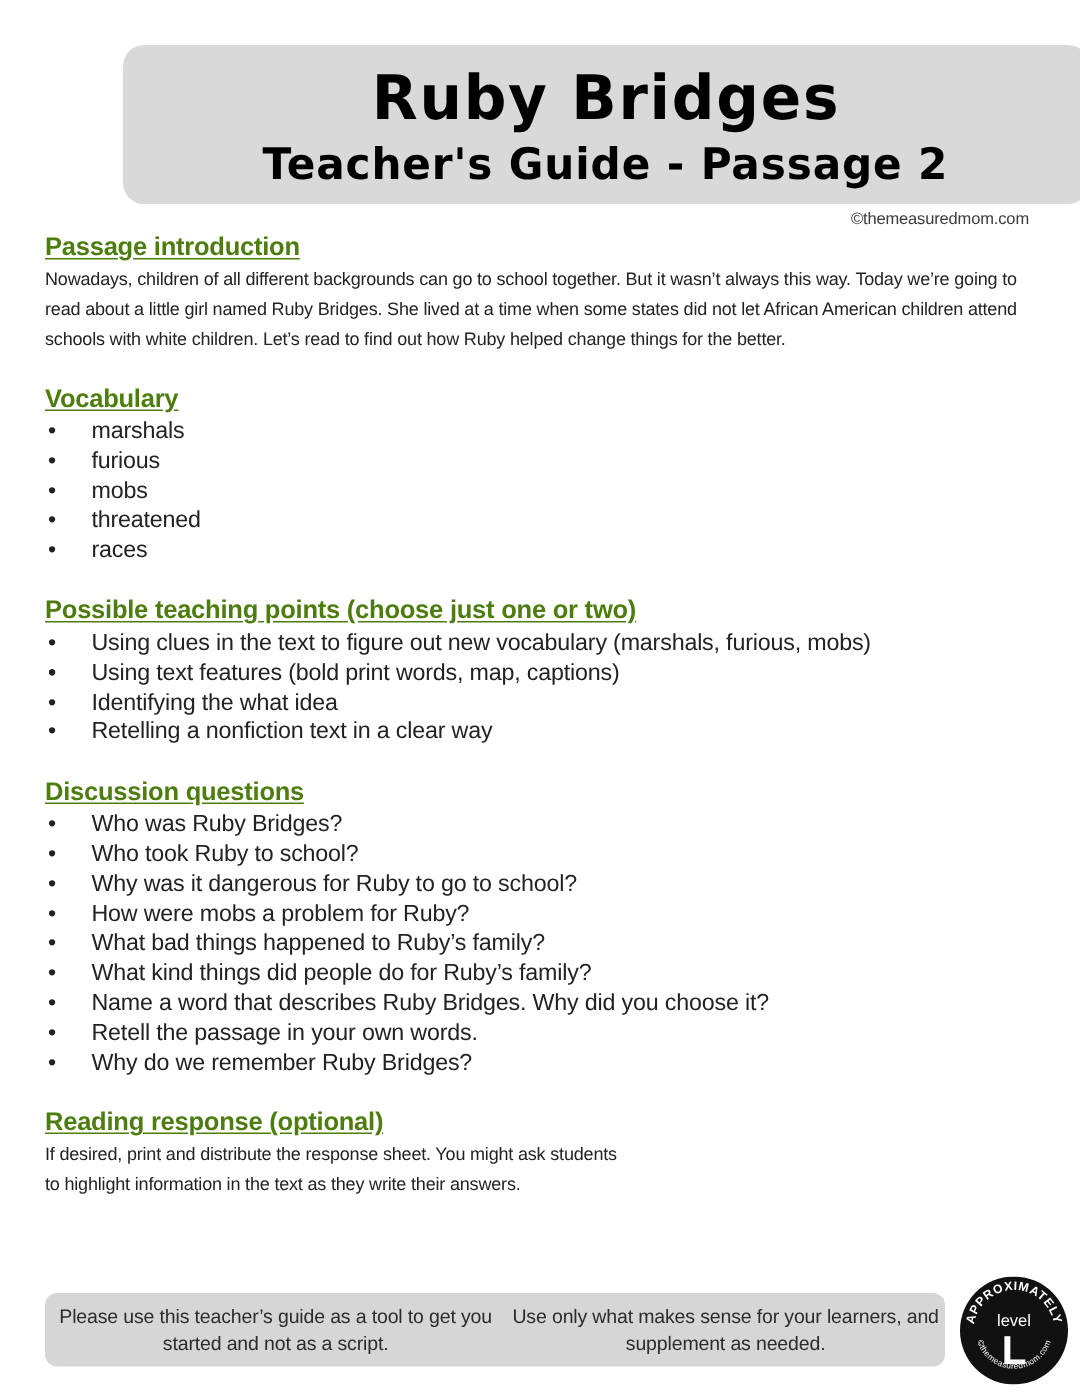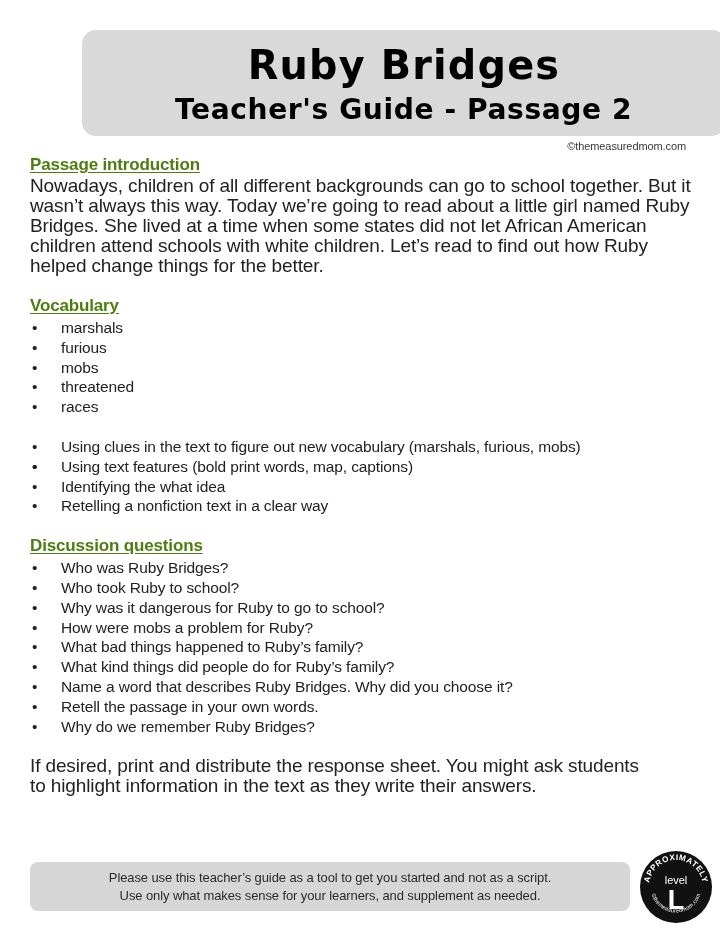--- a/index.html
+++ b/index.html
@@ -79,21 +79,21 @@
     font-size: 17px;
     font-weight: bold;
     color: #4d7c0f;
     text-decoration: underline;
     text-underline-offset: 2px;
     letter-spacing: -0.15px;
     margin: 0 0 1px 0;
     display: inline-block;
   }
   .section-body {
-    font-size: 19px;
+    font-size: 12px;
     line-height: 20px;
     color: #222222;
     letter-spacing: -0.12px;
     margin: 0;
   }
   ul.bullets {
     list-style: none;
     margin: 1px 0 0 0;
     padding: 0;
   }
@@ -117,21 +117,20 @@
   
   #footer-bar {
     position: absolute;
     left: 30px;
     top: 862px;
     width: 600px;
     height: 49px;
     background: #d6d6d6;
     border-radius: 8px;
     display: flex;
-    flex-direction: column;
     align-items: center;
     justify-content: center;
     box-sizing: border-box;
   }
   .footer-line {
     font-size: 13px;
     line-height: 18px;
     color: #2b2b2b;
     text-align: center;
     letter-spacing: -0.1px;
@@ -169,20 +168,21 @@
     <ul class="bullets">
       <li><span class="bullet-dot">•</span><span>marshals</span></li>
       <li><span class="bullet-dot">•</span><span>furious</span></li>
       <li><span class="bullet-dot">•</span><span>mobs</span></li>
       <li><span class="bullet-dot">•</span><span>threatened</span></li>
       <li><span class="bullet-dot">•</span><span>races</span></li>
     </ul>
   </div>
 
   <div class="section">
+    <div class="section-heading">Possible teaching points (choose just one or two)</div>
     <ul class="bullets">
       <li><span class="bullet-dot">•</span><span>Using clues in the text to figure out new vocabulary (marshals, furious, mobs)</span></li>
       <li><span class="bullet-dot">•</span></li>
       <li><span class="bullet-dot">•</span><span>Using text features (bold print words, map, captions)</span></li>
       <li><span class="bullet-dot">•</span><span>Identifying the what idea</span></li>
       <li><span class="bullet-dot">•</span><span>Retelling a nonfiction text in a clear way</span></li>
     </ul>
   </div>
 
   <div class="section">
@@ -194,20 +194,21 @@
       <li><span class="bullet-dot">•</span><span>How were mobs a problem for Ruby?</span></li>
       <li><span class="bullet-dot">•</span><span>What bad things happened to Ruby’s family?</span></li>
       <li><span class="bullet-dot">•</span><span>What kind things did people do for Ruby’s family?</span></li>
       <li><span class="bullet-dot">•</span><span>Name a word that describes Ruby Bridges. Why did you choose it?</span></li>
       <li><span class="bullet-dot">•</span><span>Retell the passage in your own words.</span></li>
       <li><span class="bullet-dot">•</span><span>Why do we remember Ruby Bridges?</span></li>
     </ul>
   </div>
 
   <div class="section">
+    <div class="section-heading">Reading response (optional)</div>
     <p class="section-body">If desired, print and distribute the response sheet. You might ask students</p>
     <p class="section-body">to highlight information in the text as they write their answers.</p>
   </div>
 
 </div>
 
 <div id="footer-bar">
   <div class="footer-line">Please use this teacher’s guide as a tool to get you started and not as a script.</div>
   <div class="footer-line">Use only what makes sense for your learners, and supplement as needed.</div>
 </div>

